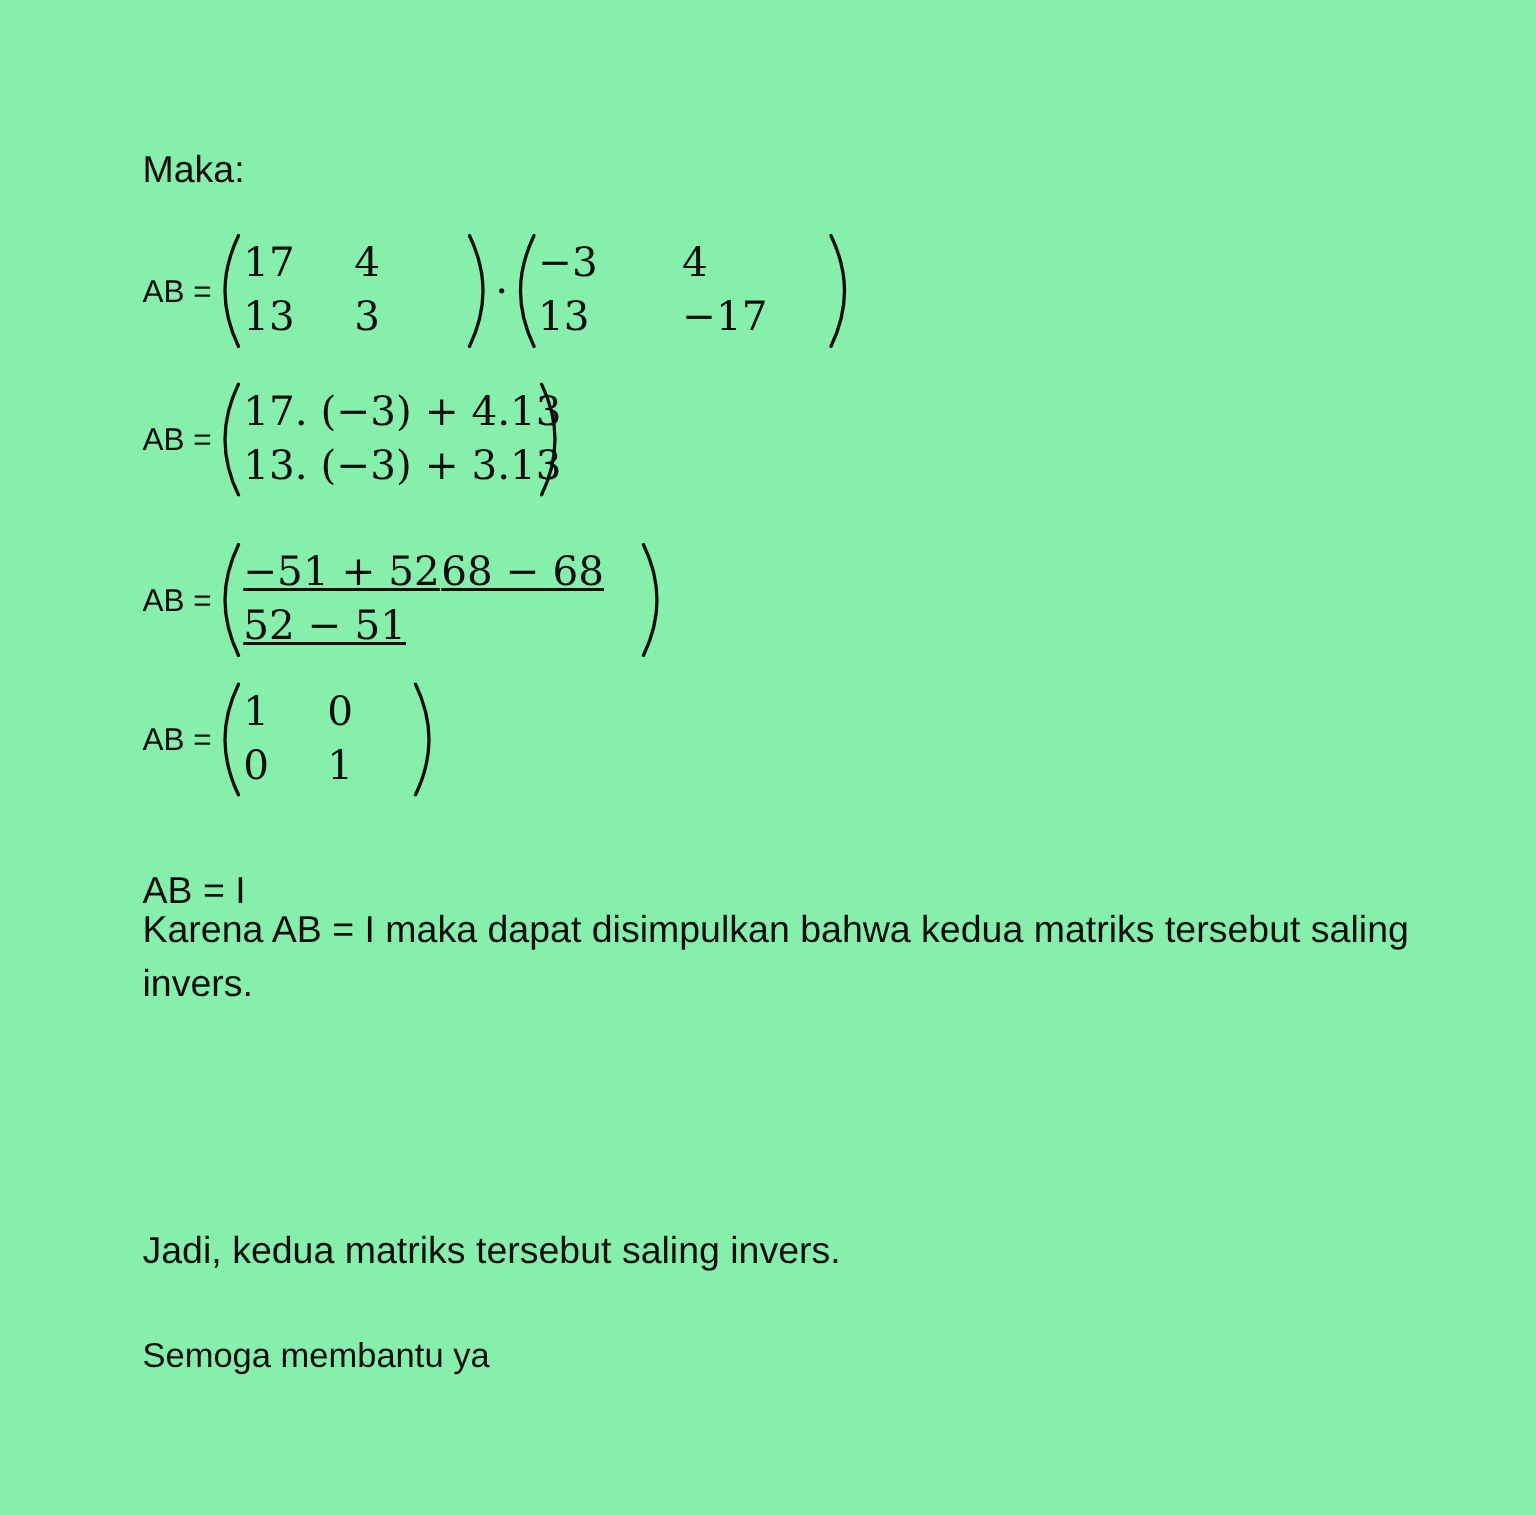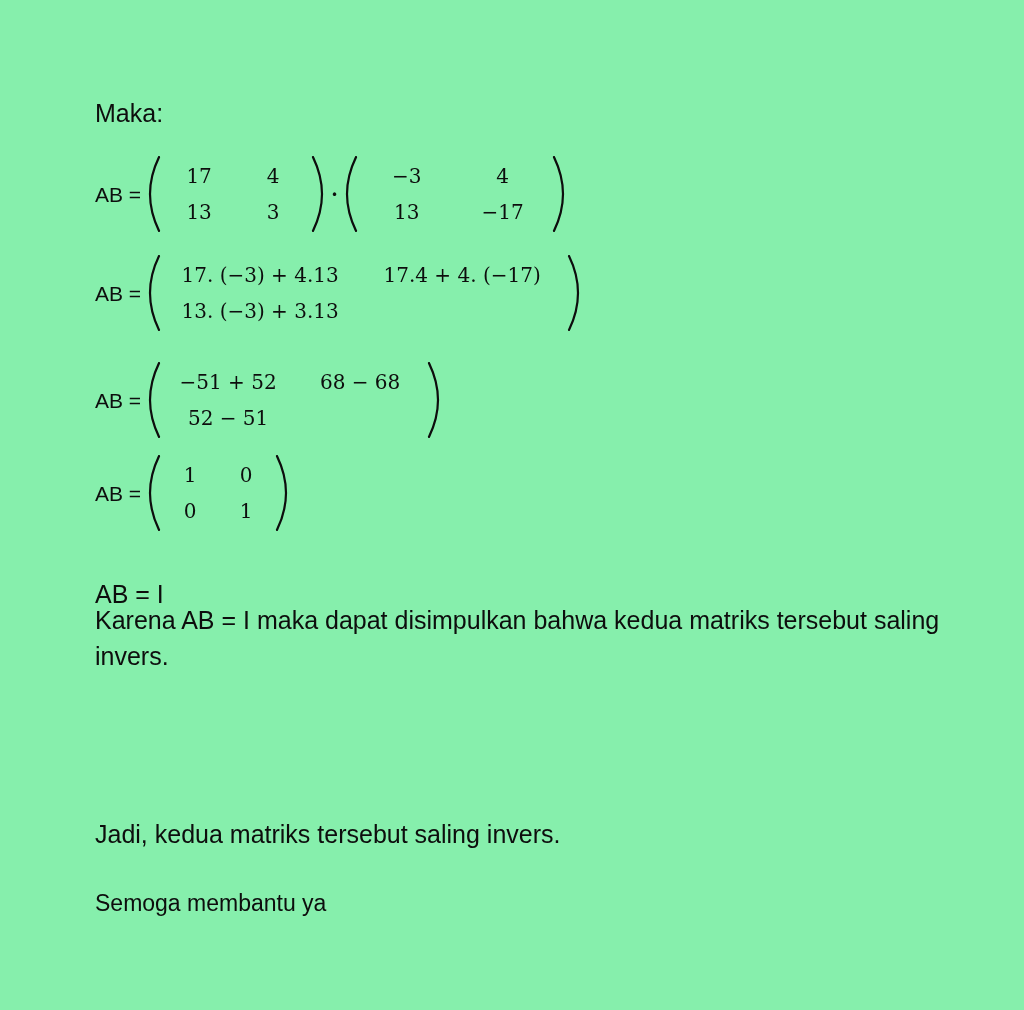--- a/index.html
+++ b/index.html
@@ -90,43 +90,42 @@
     padding: 2px 1px;
   }
 
   .mat-row {
     display: flex;
     align-items: baseline;
   }
 
   .mat-cell {
     font-family: "DejaVu Serif", serif;
-    font-size: 20px;
+    font-size: 27px;
     line-height: 36px;
-    text-align: center;
     white-space: pre;
     color: #0d0d0d;
   }
 
   .dot-op {
     font-family: "DejaVu Serif", serif;
     font-size: 27px;
     line-height: 1;
     padding: 0 5px;
     color: #0d0d0d;
     align-self: center;
   }
 
   
   .w-sm { width: 74px; }
   .w-md { width: 96px; }
   .w-lg { width: 196px; }
   .w-xl { width: 208px; }
   .w-id { width: 56px; }
-  .w-num { width: 132px; }
+  .w-num { width: 132px; text-decoration: underline; }
 </style>
 </head>
 <body>
 
 <div class="page">
 
   <div class="line" style="top:96px;">Maka:</div>
 
   <div class="eq-row" style="top:160px; height:68px;">
     <span class="eq-label">AB =</span>
@@ -185,21 +184,20 @@
 
     <span class="matrix">
       <span class="paren">
         <svg viewBox="0 0 14 74" preserveAspectRatio="none">
           <path d="M12 1 C5 15, 3 28, 3 37 C3 46, 5 59, 12 73" fill="none" stroke="#0d0d0d" stroke-width="2.2" stroke-linecap="round"></path>
         </svg>
       </span>
       <span class="mat-body">
         <span class="mat-row">
           <span class="mat-cell w-lg">17. (−3) + 4.13</span>
-          <span class="mat-cell w-xl">17.4 + 4. (−17)</span>
         </span>
         <span class="mat-row">
           <span class="mat-cell w-lg">13. (−3) + 3.13</span>
         </span>
       </span>
       <span class="paren">
         <svg viewBox="0 0 14 74" preserveAspectRatio="none">
           <path d="M2 1 C9 15, 11 28, 11 37 C11 46, 9 59, 2 73" fill="none" stroke="#0d0d0d" stroke-width="2.2" stroke-linecap="round"></path>
         </svg>
       </span>

